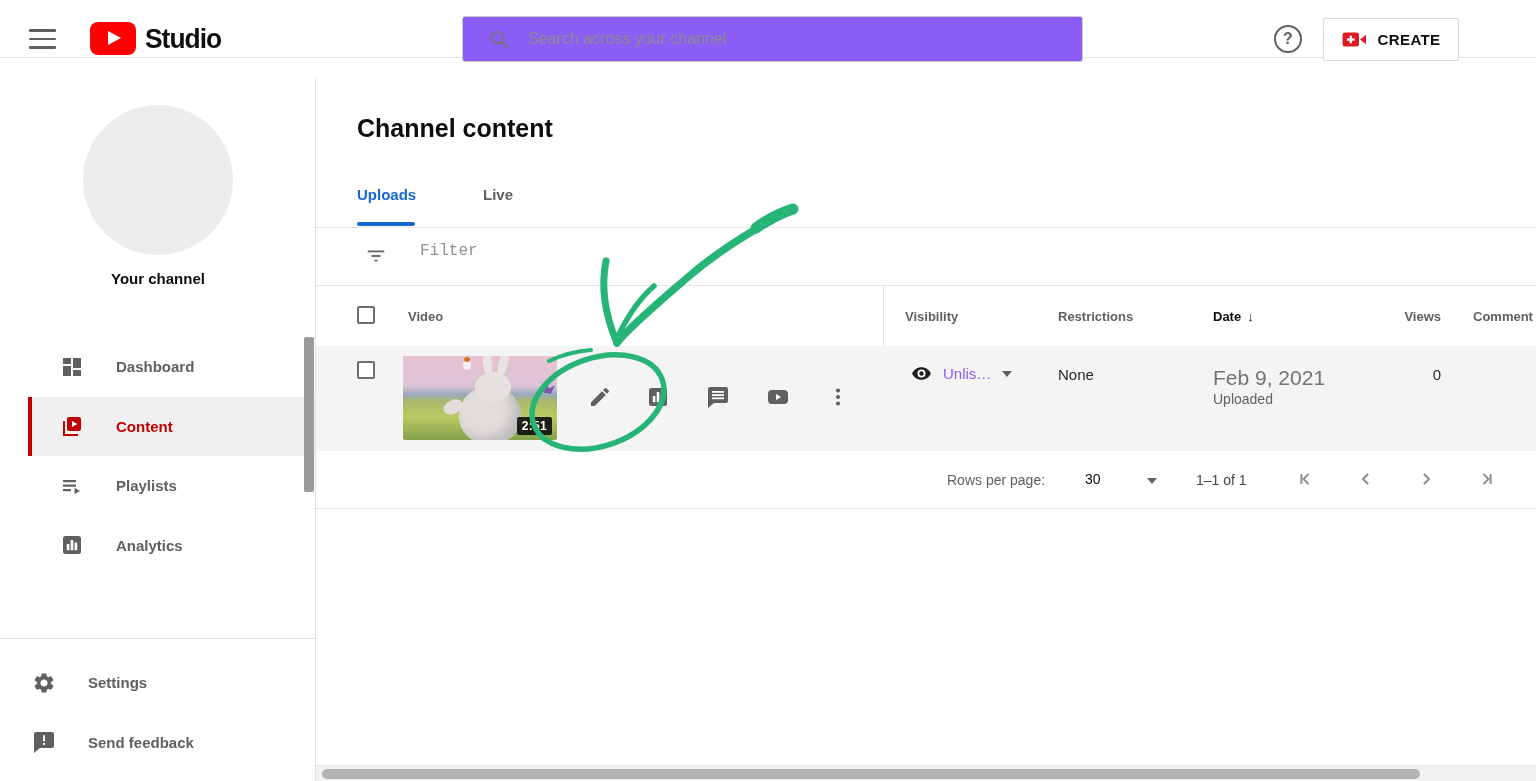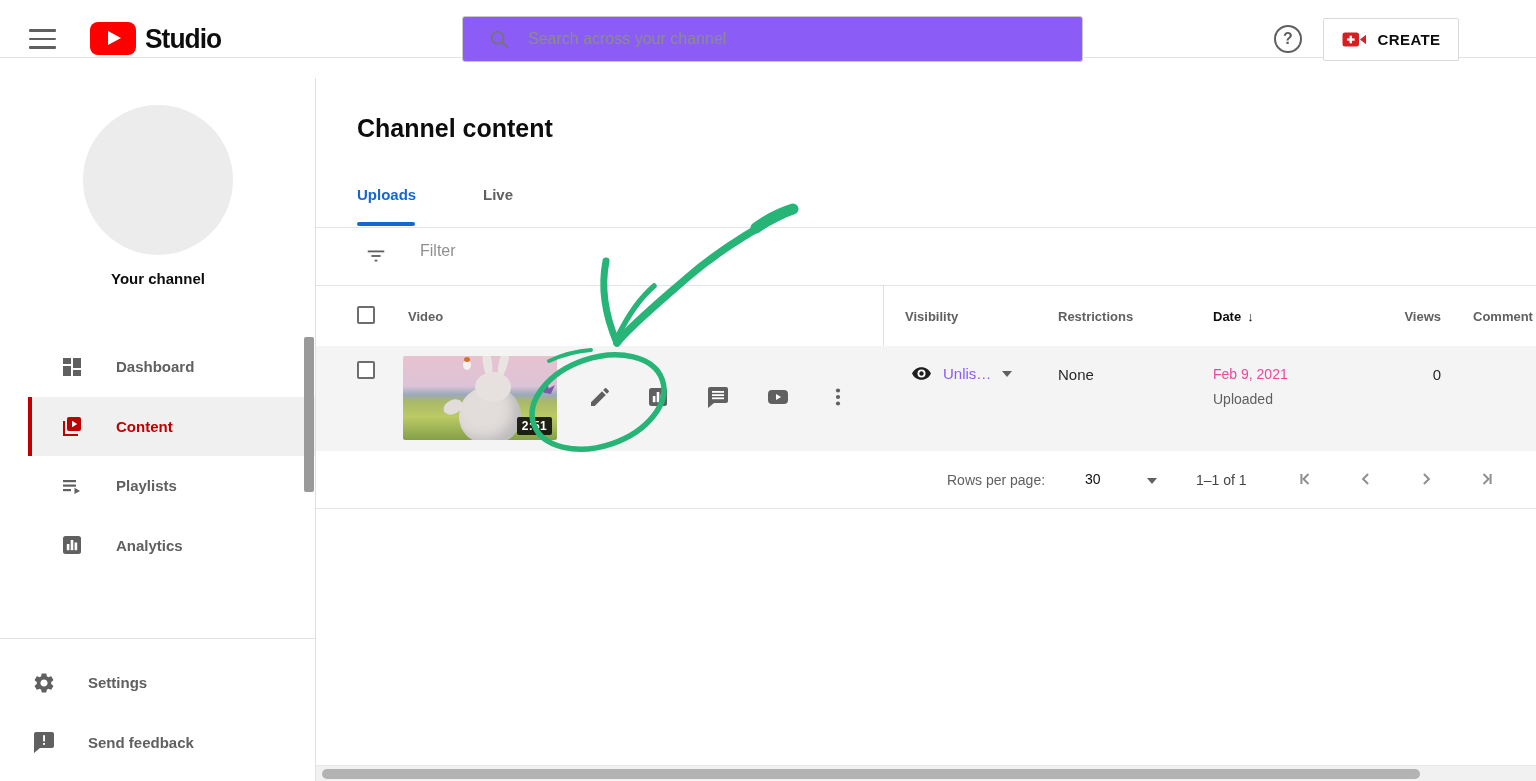--- a/index.html
+++ b/index.html
@@ -54,21 +54,21 @@
 
   
   .main { position:absolute; left:316px; top:78px; width:1220px; height:703px; background:#fff; overflow:hidden; }
   .page-title { position:absolute; left:41px; top:36px; font-size:25px; font-weight:bold; color:#0d0d0d; }
   .tab { position:absolute; top:108px; font-size:15px; font-weight:bold; cursor:pointer; }
   .tab-uploads { left:41px; color:#1667d2; }
   .tab-live { left:167px; color:#606060; }
   .tab-underline { position:absolute; left:41px; top:144px; width:58px; height:4px; background:#1667d2; border-radius:2px; }
   .hline { position:absolute; left:0; width:1220px; height:1px; background:#e4e4e4; }
 
-  .filter-row { position:absolute; left:0; top:150px; width:1220px; height:57px; }
+  .filter-row { position:absolute; left:0; top:150px; width:1220px; height:57px;font-family:Liberation Mono, monospace; }
   .filter-row svg { position:absolute; left:49px; top:17px; }
   .filter-row input { position:absolute; left:104px; top:14px; width:400px; border:none; outline:none;
     font-size:16px; color:#111; font-family:inherit; background:transparent; }
   .filter-row input::placeholder { color:#8f8f8f; }
 
   .checkbox { width:18px; height:18px; border:2px solid #6d6d6d; border-radius:2px; background:#fff; cursor:pointer; }
   .header-row { position:absolute; left:0; top:207px; width:1220px; height:61px; }
   .header-row .checkbox { position:absolute; left:41px; top:21px; }
   .colhead { position:absolute; top:24px; font-size:13px; color:#606060; font-weight:bold; white-space:nowrap; }
   .ch-video { left:92px; }
@@ -100,21 +100,21 @@
   .duration-badge { position:absolute; right:5px; bottom:5px; background:rgba(10,10,10,.88); color:#fff;
     font-size:12px; font-weight:bold; padding:2px 5px; border-radius:2px; letter-spacing:.3px; }
   .row-action { position:absolute; top:39px; width:24px; height:24px; cursor:pointer; }
   .ra-edit { left:272px; } .ra-analytics { left:330px; } .ra-comments { left:390px; }
   .ra-youtube { left:450px; } .ra-kebab { left:510px; }
   .cell-visibility { position:absolute; left:595px; top:285px; display:flex; align-items:center; gap:11px; }
   .cell-visibility .vis-text { font-size:15px; color:#8b5cf6; }
   .caret-down { width:0; height:0; border-left:5.5px solid transparent; border-right:5.5px solid transparent;
     border-top:6px solid #606060; cursor:pointer; }
   .cell-restrictions { position:absolute; left:742px; top:288px; font-size:15px; color:#282828; }
-  .cell-date { position:absolute; left:897px; top:288px; font-size:14px; color:#ec4899; }
+  .cell-date { position:absolute; left:897px; top:288px; font-size:21px; color:#737373; }
   .cell-date-sub { position:absolute; left:897px; top:313px; font-size:14px; color:#606060; }
   .cell-views { position:absolute; left:1025px; top:288px; width:100px; text-align:right; font-size:15px; color:#282828; }
 
   .pagination { position:absolute; left:0; top:373px; width:1220px; height:57px; }
   .pg-label { position:absolute; left:631px; top:21px; font-size:14px; color:#606060; }
   .pg-value { position:absolute; left:769px; top:20px; font-size:14px; color:#0d0d0d; }
   .pagination .caret-down { position:absolute; left:831px; top:27px; }
   .pg-range { position:absolute; left:880px; top:21px; font-size:14px; color:#454545; }
   .pg-btn { position:absolute; top:15px; width:26px; height:26px; display:flex; align-items:center;
     justify-content:center; cursor:pointer; }

